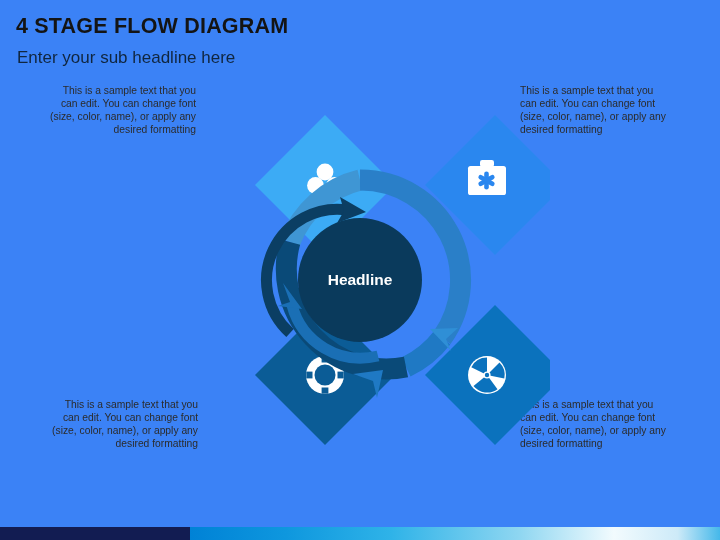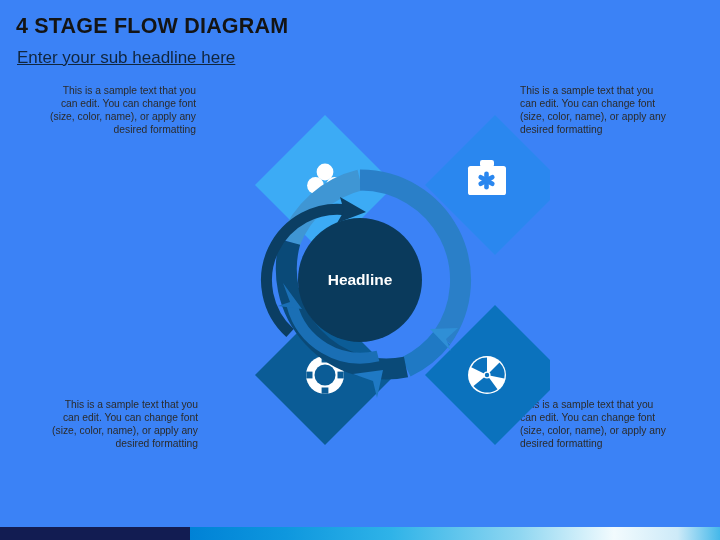--- a/index.html
+++ b/index.html
@@ -31,21 +31,20 @@
     white-space: nowrap;
   }
   #subtitle {
     position: absolute;
     left: 17px;
     top: 48px;
     font-size: 17px;
     font-weight: normal;
     color: #10263f;
     white-space: nowrap;
-    text-decoration: underline;
   }
 
   
   .callout {
     position: absolute;
     width: 150px;
     font-size: 10.3px;
     line-height: 13px;
     color: #2b2b2b;
   }

